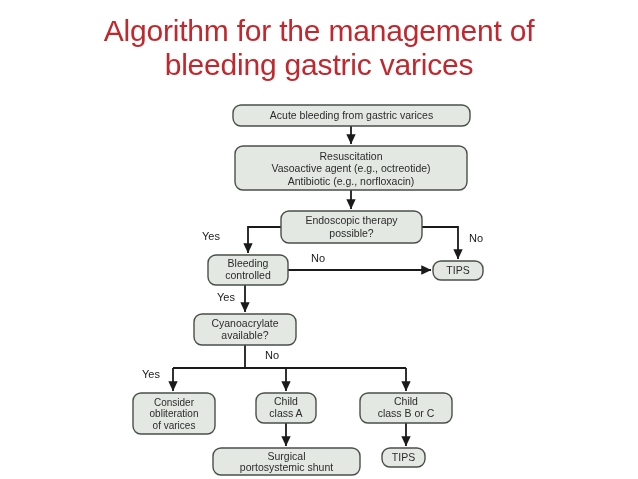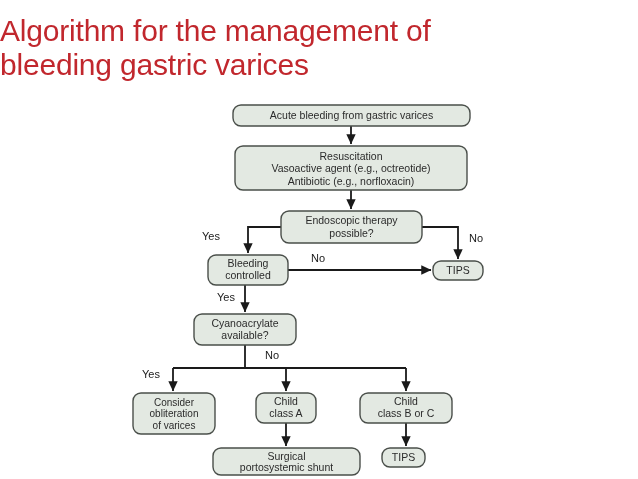--- a/index.html
+++ b/index.html
@@ -17,21 +17,21 @@
     position: relative;
     width: 638px;
     height: 479px;
     background: #ffffff;
   }
   #title {
     position: absolute;
     left: 0;
     top: 14px;
     width: 638px;
-    text-align: left;
+    text-align: center;
     color: #c1272d;
     font-family: "Liberation Sans", sans-serif;
     font-size: 30px;
     line-height: 34px;
     font-weight: 400;
     letter-spacing: -0.2px;
     white-space: pre-line;
   }
   #chart-area {
     position: absolute;

